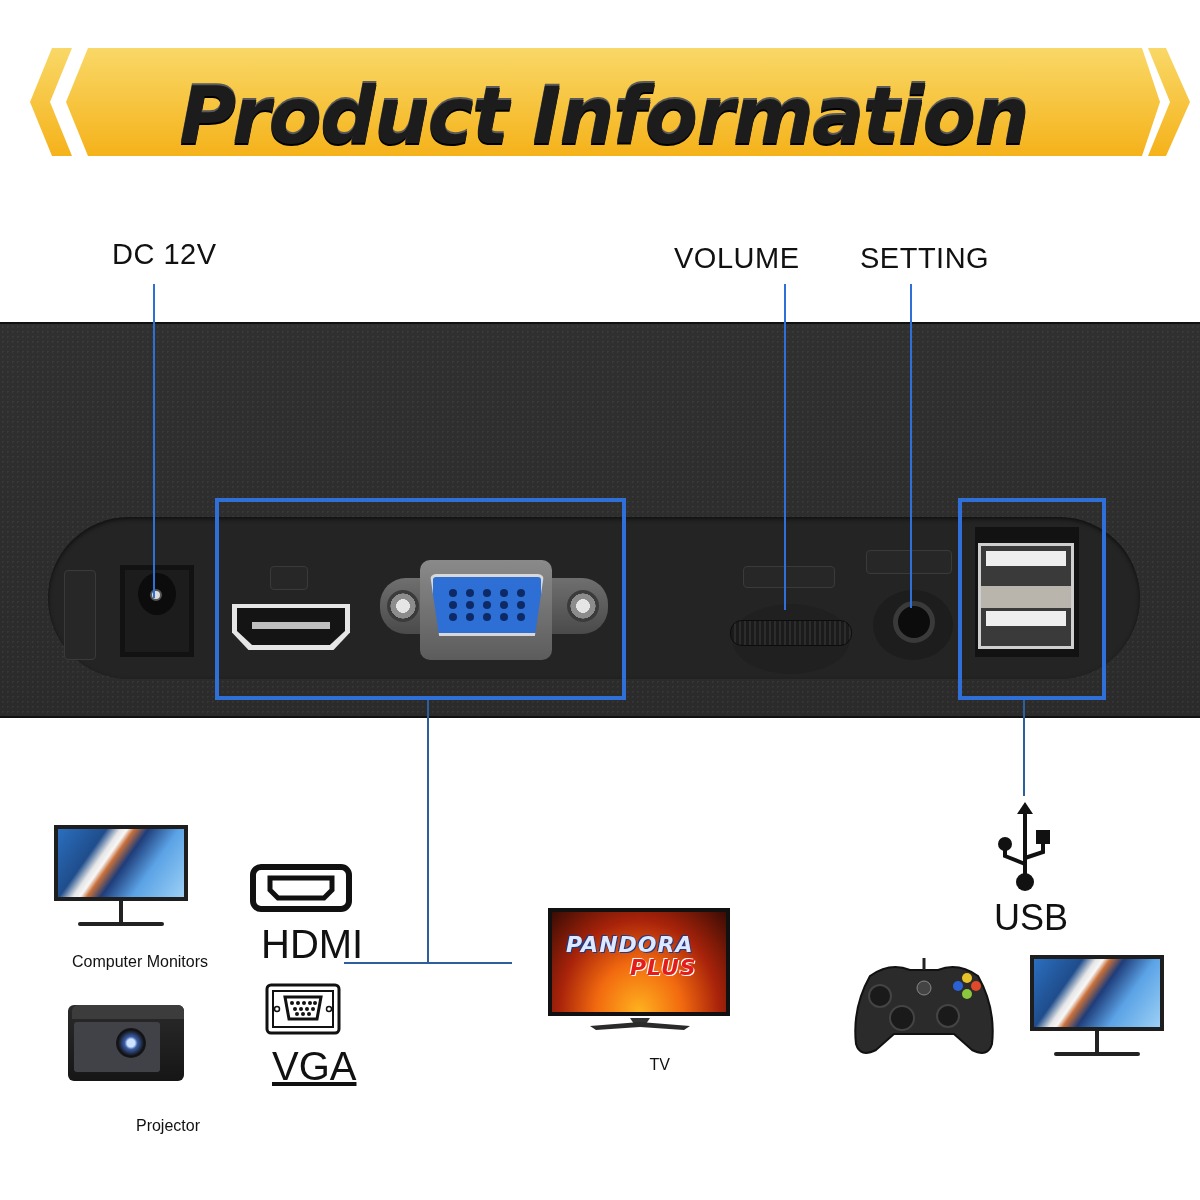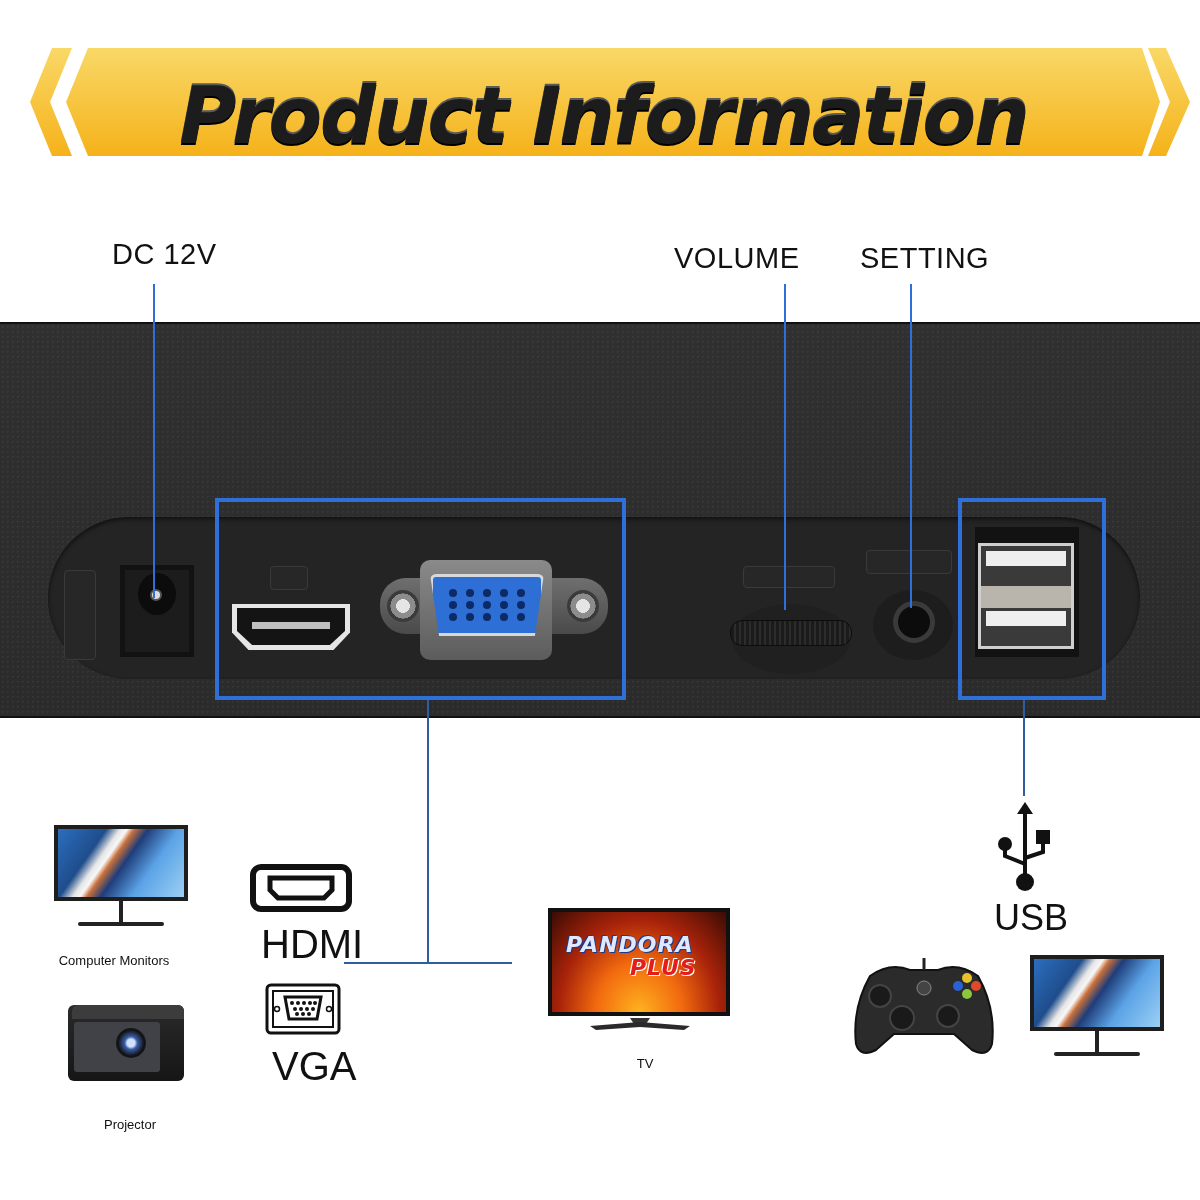--- a/index.html
+++ b/index.html
@@ -117,21 +117,21 @@
     background: #3a3a3a; border: 3px solid #cfcfcf;
   }
   .usb-slot { position: absolute; width: 80px; height: 15px; background: #eeeeee; }
   .usb-divider { position: absolute; left: 981px; top: 586px; width: 90px; height: 22px; background: #b9b5ad; }
 
   .callout-box {
     position: absolute; border: 4px solid #2f6fd8;
   }
 
   
-  .dev-label { position: absolute; font-size: 13px; color: #111; text-align: center; }
+  .dev-label { position: absolute; font-size: 16px; color: #111; text-align: right; }
   .conn-label { position: absolute; font-size: 40px; color: #111; }
   .hline { position: absolute; height: 2px; background: #2d5f9e; }
   .vline { position: absolute; width: 2px; background: #2d5f9e; }
 
   .monitor { position: absolute; }
   .monitor .screen {
     position: absolute; left: 0; top: 0; border: 4px solid #1e1e1e; background:
       linear-gradient(125deg, #2b6fbf 0%, #1f4d8c 28%, #e6e6e6 36%, #f7f7f7 40%, #c9703a 44%, #1f3d7a 52%, #5ba3e6 70%, #9cd0f5 100%);
   }
   .monitor .neck { position: absolute; background: #222; }
@@ -297,21 +297,21 @@
       <circle cx="50" cy="20" r="2"></circle>
     <circle cx="30" cy="26" r="2"></circle>
       <circle cx="36" cy="26" r="2"></circle>
       <circle cx="42" cy="26" r="2"></circle>
       <circle cx="48" cy="26" r="2"></circle>
     <circle cx="32" cy="31" r="2"></circle>
       <circle cx="38" cy="31" r="2"></circle>
       <circle cx="44" cy="31" r="2"></circle>
   </g>
 </svg>
-<div class="conn-label" style="left:272px; top:1044px;">VGA</div>
+<div class="conn-label" style="left:272px; top:1044px;text-decoration:underline;">VGA</div>
 
 <div class="tv-screen"></div>
 <div class="tv-logo1">PANDORA</div>
 <div class="tv-logo2">PLUS</div>
 <svg class="tv-stand" viewBox="0 0 112 14">
   <polygon points="46,0 66,0 62,6 50,6" fill="#333"></polygon>
   <polygon points="6,8 56,4 106,8 100,12 56,9 12,12" fill="#2a2a2a"></polygon>
 </svg>
 <div class="dev-label" style="left:620px; top:1056px; width:50px;">TV</div>
 

